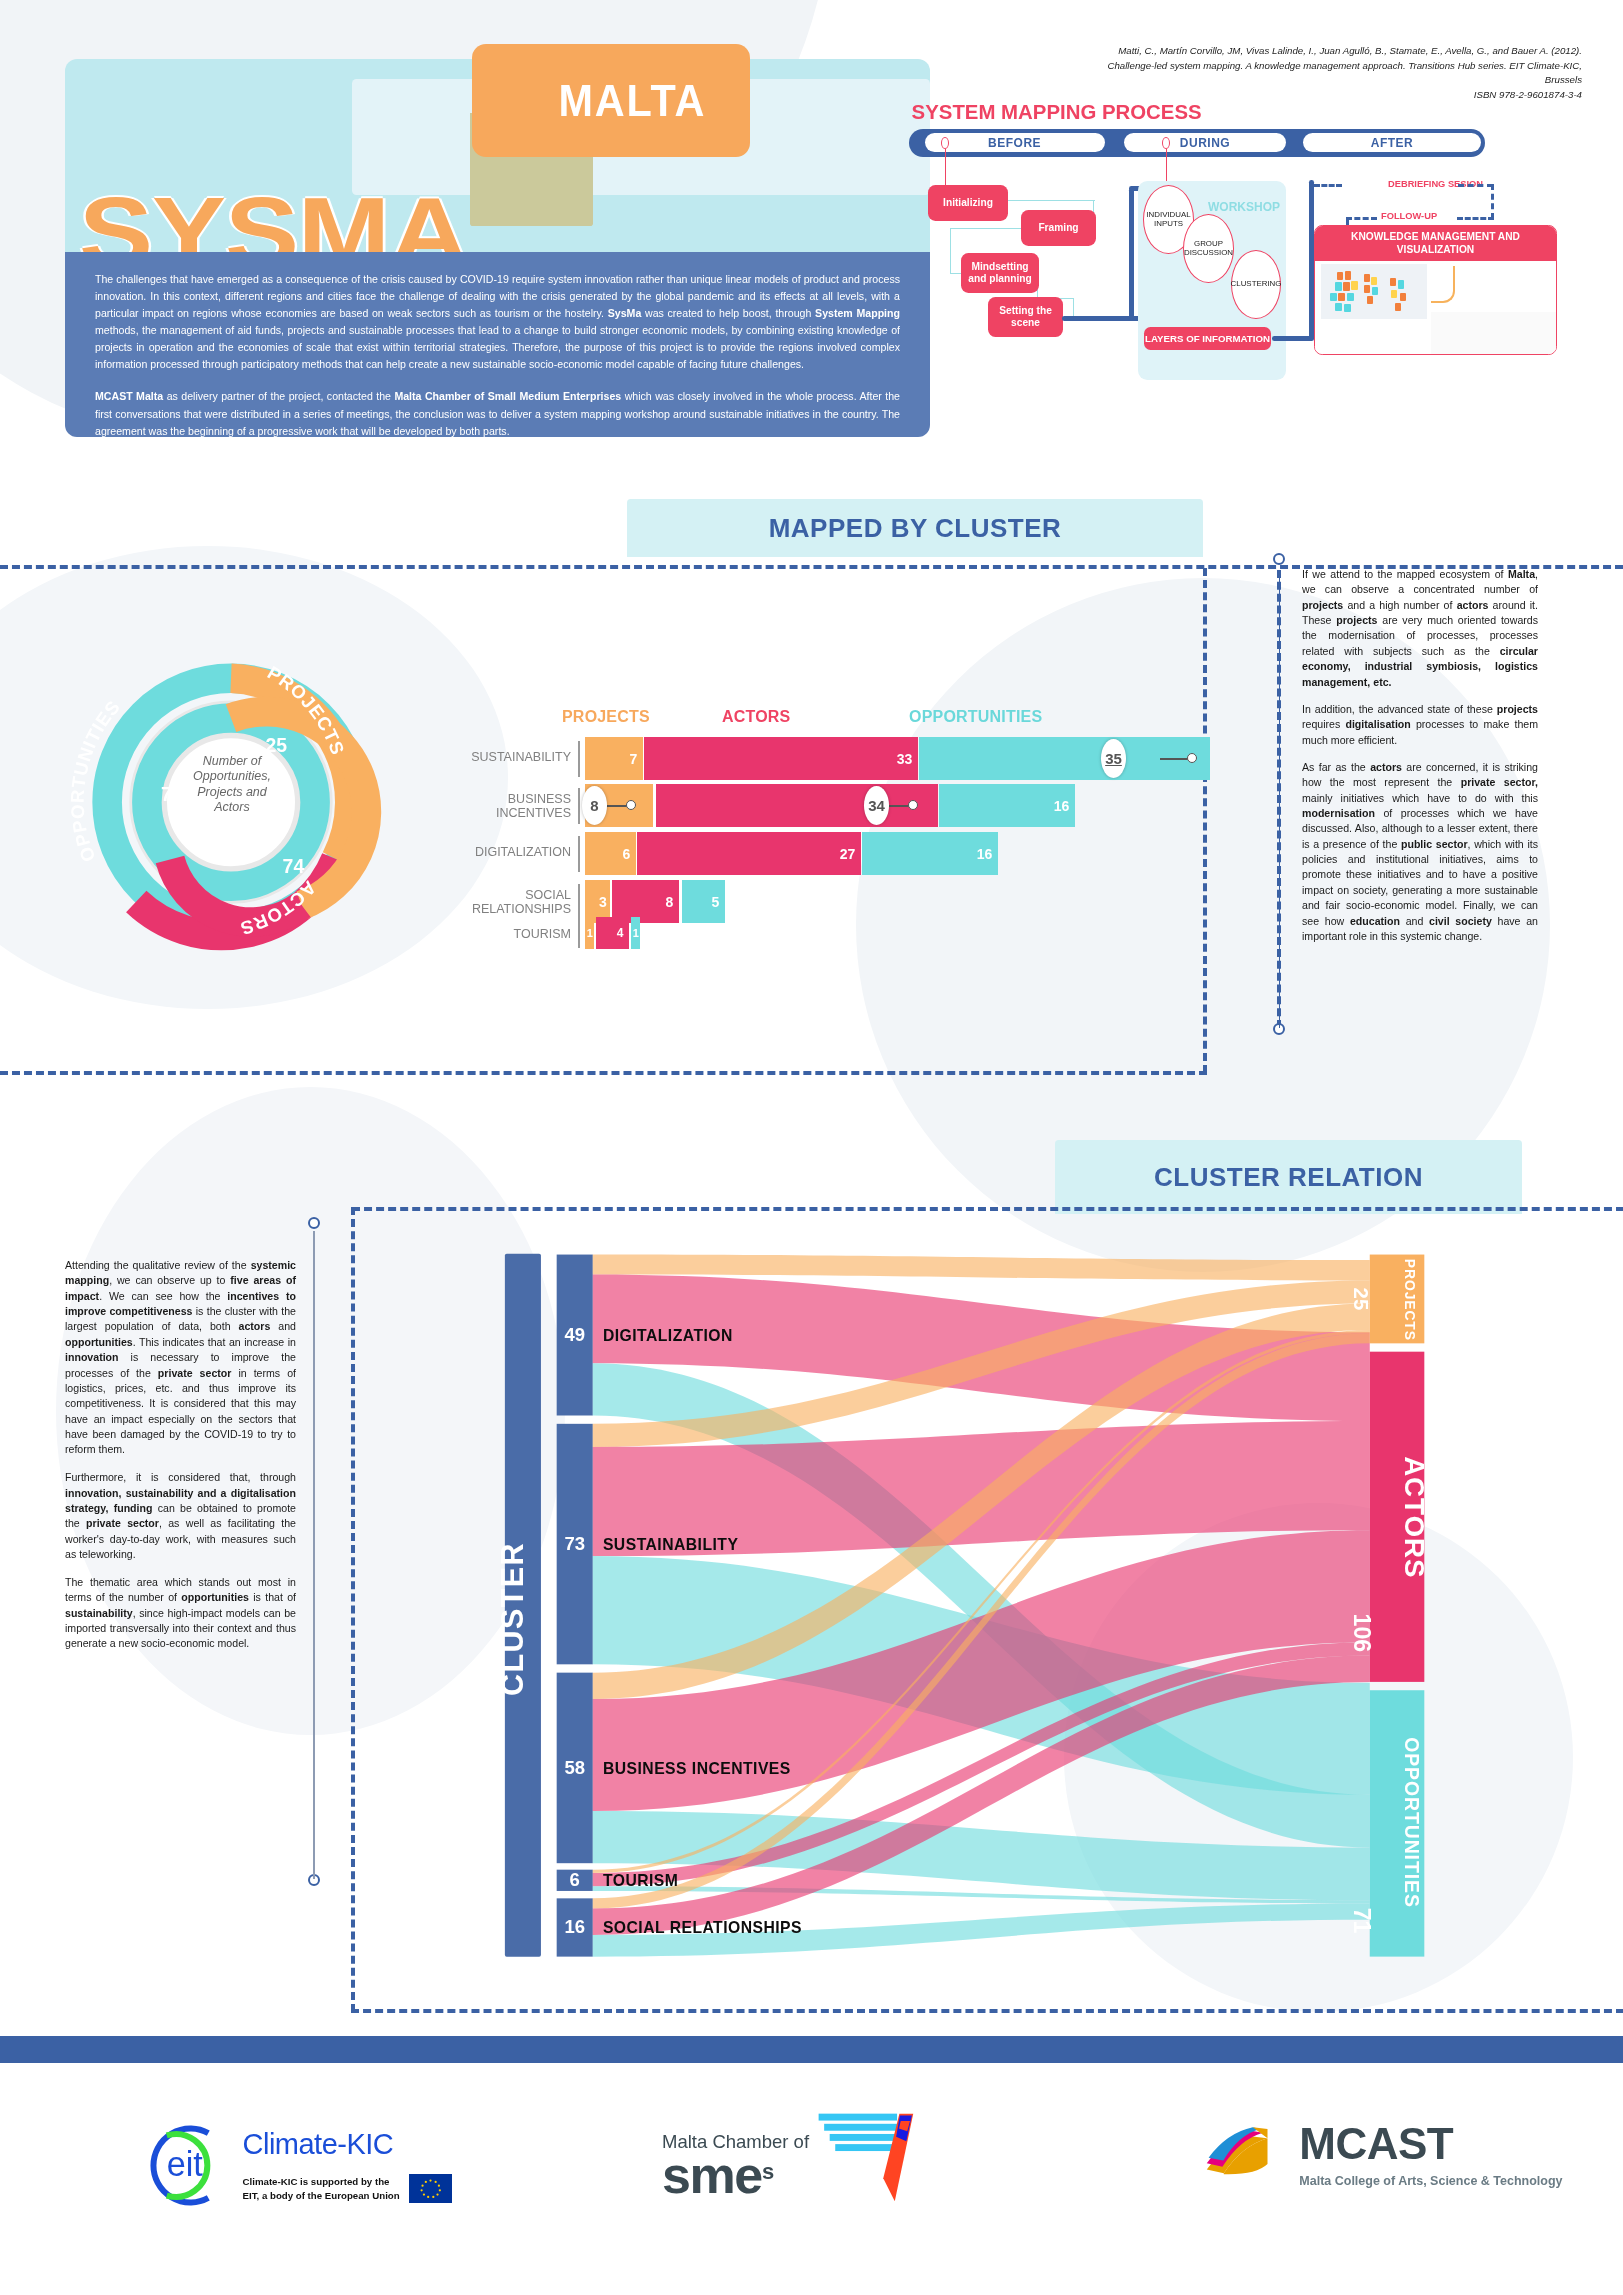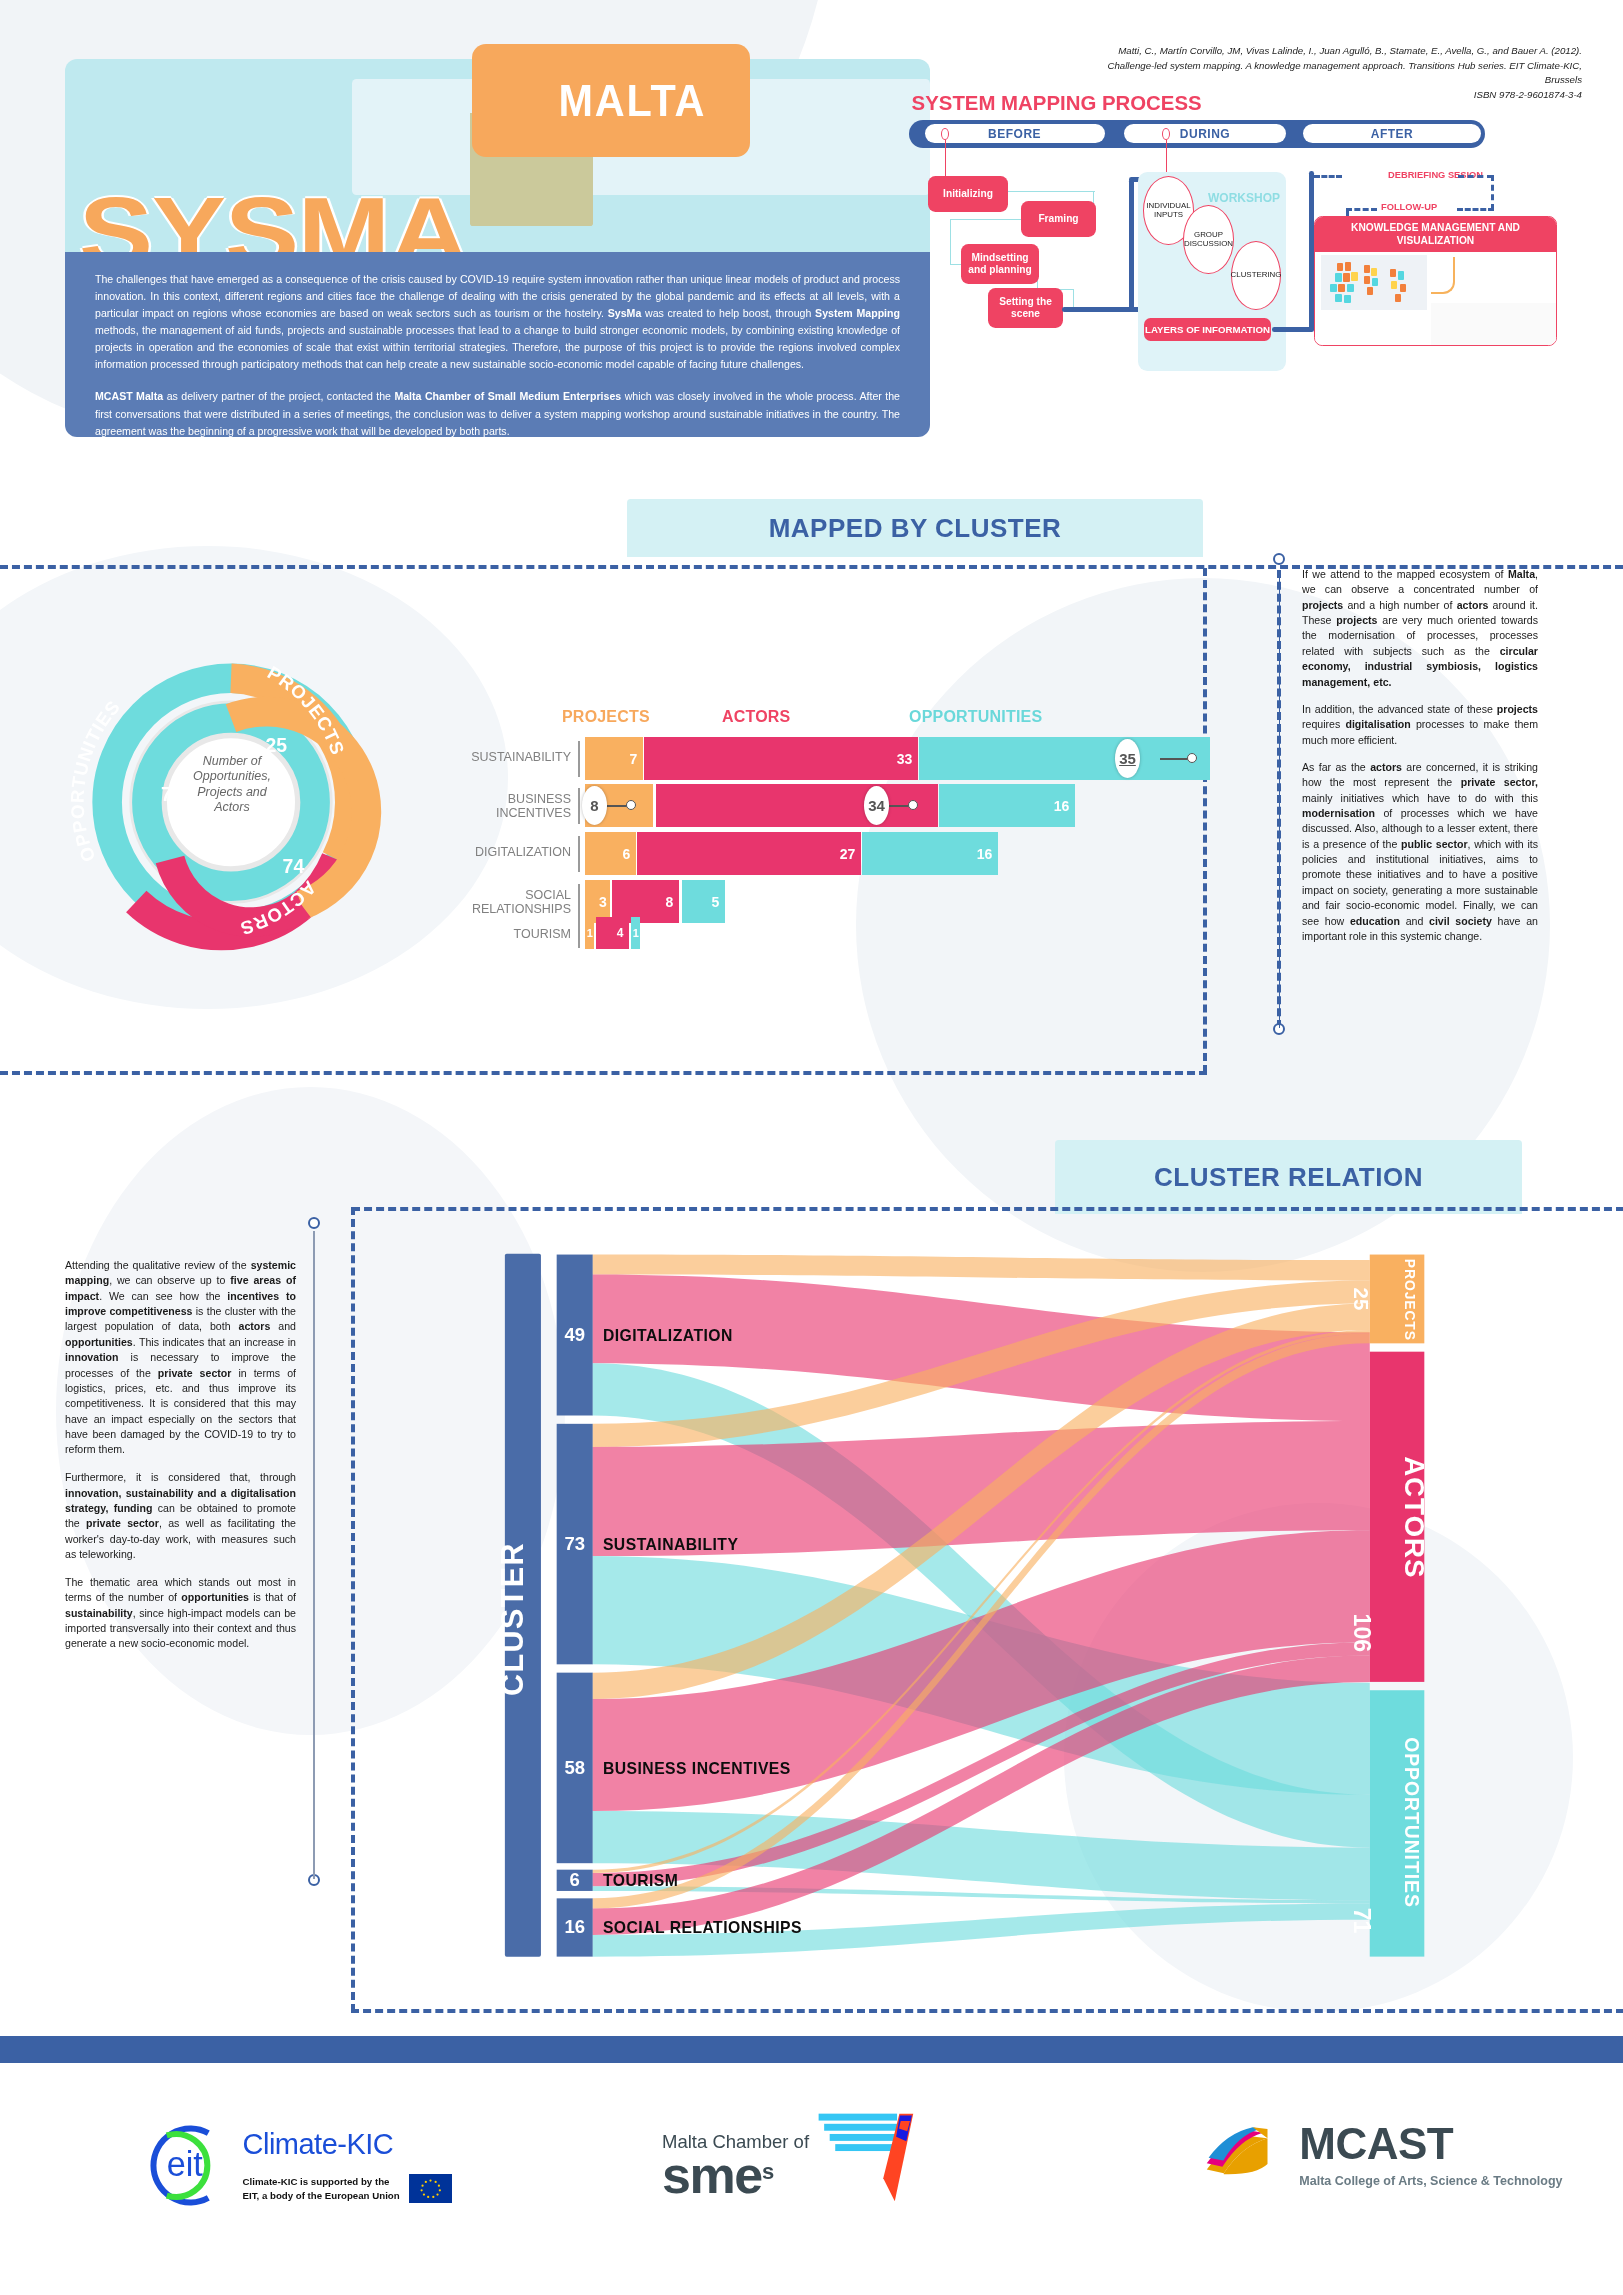--- a/index.html
+++ b/index.html
@@ -64,21 +64,21 @@
   #intro-box b { font-weight:bold; }
 
   
   #citation {
     left:1078px; top:44px; width:504px;
     text-align:right; font-style:italic; color:#1d1d1d; font-size:9.7px; line-height:1.5;
     font-family:"Liberation Sans Narrow","Liberation Sans",sans-serif;
   }
 
   
-  #smp { left:907px; top:84px; width:689px; height:259px; }
+  #smp { left:907px; top:93px; width:689px; height:259px; }
   #smp-title {
     position:absolute; left:4.6px; top:8.3px;
     font-size:20.4px; font-weight:bold; color:#ef4363; letter-spacing:0px;
     font-family:"Liberation Sans Narrow","Liberation Sans",sans-serif;
   }
   .phase-bar {
     position:absolute; left:1.9px; top:36px; width:576px; height:28px;
     background:#3b61a4; border-radius:14px;
   }
   .phase-pill {
@@ -424,21 +424,21 @@
   <div class="bc-head" id="bh-opp">OPPORTUNITIES</div>
 
   <div class="bc-row" style="top:29px;height:44px;">
     <div class="bc-label" style="top:13px;">SUSTAINABILITY</div>
     <div class="bc-tick" style="top:3.7px;height:36px;"></div>
     <div class="bc-seg p" style="left:150px;top:0px;width:58px;height:43px;">7</div>
     <div class="bc-seg a" style="left:209px;top:0px;width:274px;height:43px;">33</div>
     <div class="bc-seg o" style="left:484px;top:0px;width:291px;height:43px;"></div>
     <div class="callout-line" style="left:725px;top:21px;width:33px;"></div>
     <div class="callout-end" style="left:752px;top:16px;"></div>
-    <div class="callout" style="left:680px;top:1.9px;text-decoration:underline;">35</div>
+    <div class="callout" style="left:666px;top:1.9px;text-decoration:underline;">35</div>
   </div>
 
   <div class="bc-row" style="top:76px;height:44px;">
     <div class="bc-label" style="top:8.3px;">BUSINESS INCENTIVES</div>
     <div class="bc-tick" style="top:3.7px;height:36px;"></div>
     <div class="bc-seg p" style="left:150px;top:0px;width:68px;height:43px;"></div>
     <div class="bc-seg a" style="left:221px;top:0px;width:282px;height:43px;"></div>
     <div class="bc-seg o" style="left:504px;top:0px;width:136px;height:43px;">16</div>
     <div class="callout-line" style="left:162px;top:21px;width:33px;"></div>
     <div class="callout-end" style="left:191px;top:16px;"></div>

